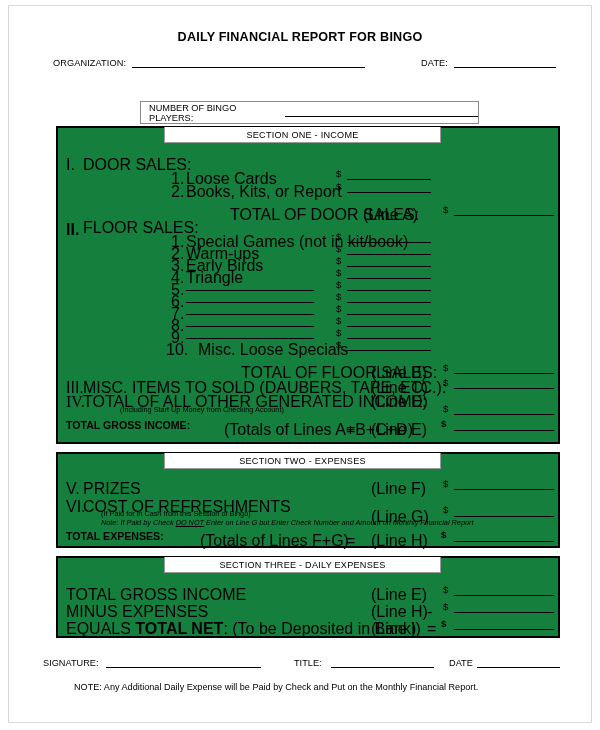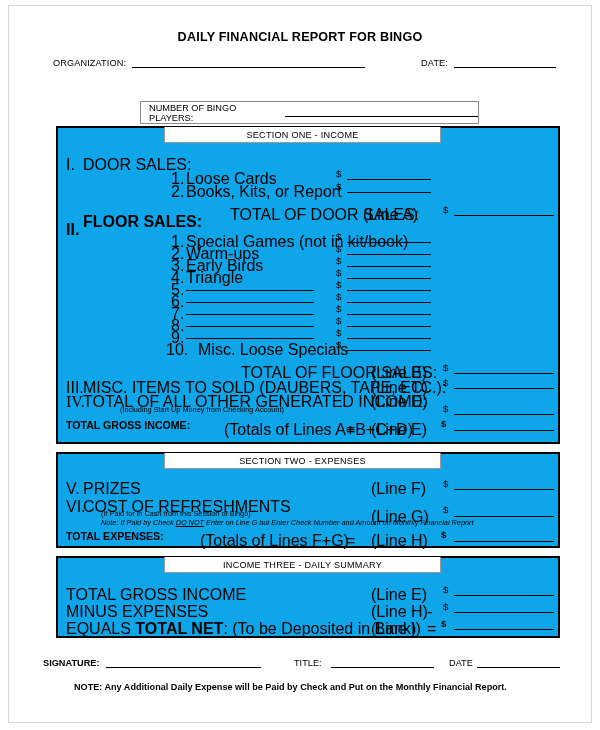--- a/index.html
+++ b/index.html
@@ -58,21 +58,21 @@
     font-size: 9.2px;
   }
   .players-fill { width: 200px; margin-left: 6px; }
 
   
   .section {
     position: absolute;
     left: 47px;
     width: 504px;
     border: 2px solid #000;
-    background: #0ea5e9;
+    background: #15803d;
   }
   .sec-head {
     position: absolute;
     left: 106px;
     top: -1px;
     width: 277px;
     height: 16px;
     border: 1px solid #9a9a9a;
     border-top: none;
     display: flex;
@@ -129,21 +129,21 @@
       <div class="at" style="left:128px; top:55px;">Books, Kits, or Report</div>
       <div class="at dollar" style="left:278px; top:54px;">$</div>
       <div class="at amt-line" style="left:289px; top:54px; width:84px; height:11px;"></div>
 
       <div class="at" style="left:172px; top:78px;">TOTAL OF DOOR SALES:</div>
       <div class="at" style="left:305px; top:78px;">(Line A)</div>
       <div class="at dollar" style="left:385px; top:77px;">$</div>
       <div class="at amt-line" style="left:396px; top:77px; width:100px; height:11px;"></div>
 
       <div class="at" style="left:8px; top:93px;font-weight:bold;">II.</div>
-      <div class="at" style="left:25px; top:85px;font-weight:bold;">FLOOR SALES:</div>
+      <div class="at" style="left:25px; top:91px;">FLOOR SALES:</div>
 
       <div class="at" style="left:113px; top:105px;">1.</div>
       <div class="at" style="left:128px; top:105px;">Special Games (not in kit/book)</div>
       <div class="at dollar" style="left:278px; top:104px;">$</div>
       <div class="at amt-line" style="left:289px; top:104px; width:84px; height:11px;"></div>
 
       <div class="at" style="left:113px; top:117px;">2.</div>
       <div class="at" style="left:128px; top:117px;">Warm-ups</div>
       <div class="at dollar" style="left:278px; top:116px;">$</div>
       <div class="at amt-line" style="left:289px; top:116px; width:84px; height:11px;"></div>
@@ -233,44 +233,44 @@
 
       <div class="at bigb" style="left:8px; top:76px;"><span>TOTAL EXPENSES</span><span>:</span></div>
       <div class="at" style="left:142px; top:78px;">(Totals of Lines F+G)</div>
       <div class="at" style="left:288px; top:78px;">=</div>
       <div class="at" style="left:313px; top:78px;">(Line H)</div>
       <div class="at dollar b" style="left:383px; top:76px;">$</div>
       <div class="at amt-line" style="left:396px; top:77px; width:100px; height:11px;"></div>
     </div>
 
     <div class="section" style="top:550px; height:82px;">
-      <div class="sec-head">INCOME THREE - DAILY SUMMARY</div>
+      <div class="sec-head">SECTION THREE - DAILY EXPENSES</div>
 
       <div class="at" style="left:8px; top:28px;"><span class="it"></span><span>TOTAL GROSS INCOME</span><span></span></div>
       <div class="at" style="left:313px; top:28px;">(Line E)</div>
       <div class="at" style="left:369px; top:28px;"></div>
       <div class="at dollar" style="left:385px; top:27px;">$</div>
       <div class="at amt-line" style="left:396px; top:27px; width:100px; height:11px;"></div>
 
       <div class="at" style="left:8px; top:45px;"><span class="it">MINUS</span><span> EXPENSES</span><span></span></div>
       <div class="at" style="left:313px; top:45px;">(Line H)</div>
       <div class="at" style="left:369px; top:45px;">-</div>
       <div class="at dollar" style="left:385px; top:44px;">$</div>
       <div class="at amt-line" style="left:396px; top:44px; width:100px; height:11px;"></div>
 
       <div class="at" style="left:8px; top:62px;"><span class="it">EQUALS</span><span class="b"> TOTAL NET</span><span>:  (To be Deposited in Bank)</span></div>
       <div class="at" style="left:313px; top:62px;">(Line I)</div>
       <div class="at" style="left:369px; top:62px;">=</div>
       <div class="at dollar b" style="left:383px; top:61px;">$</div>
       <div class="at amt-line" style="left:396px; top:61px; width:100px; height:11px;"></div>
     </div>
 
-    <div class="at" style="left:34px; top:652px; font-size:9.2px;font-weight:bold;">SIGNATURE:</div>
+    <div class="at" style="left:34px; top:652px; font-size:9.2px;">SIGNATURE:</div>
     <div class="at amt-line" style="left:97px; top:651px; width:155px; height:11px;"></div>
     <div class="at" style="left:285px; top:652px; font-size:9.2px;">TITLE:</div>
     <div class="at amt-line" style="left:322px; top:651px; width:103px; height:11px;"></div>
     <div class="at" style="left:440px; top:652px; font-size:9.2px;">DATE</div>
     <div class="at amt-line" style="left:468px; top:651px; width:83px; height:11px;"></div>
 
-    <div class="at" style="left:65px; top:676px; font-size:9.1px;font-weight:bold;">NOTE:  Any Additional Daily Expense will be Paid by Check and Put on the Monthly Financial Report.</div>
+    <div class="at" style="left:65px; top:676px; font-size:9.1px;">NOTE:  Any Additional Daily Expense will be Paid by Check and Put on the Monthly Financial Report.</div>
 
   </div>
 </div>
 
 </body></html>

